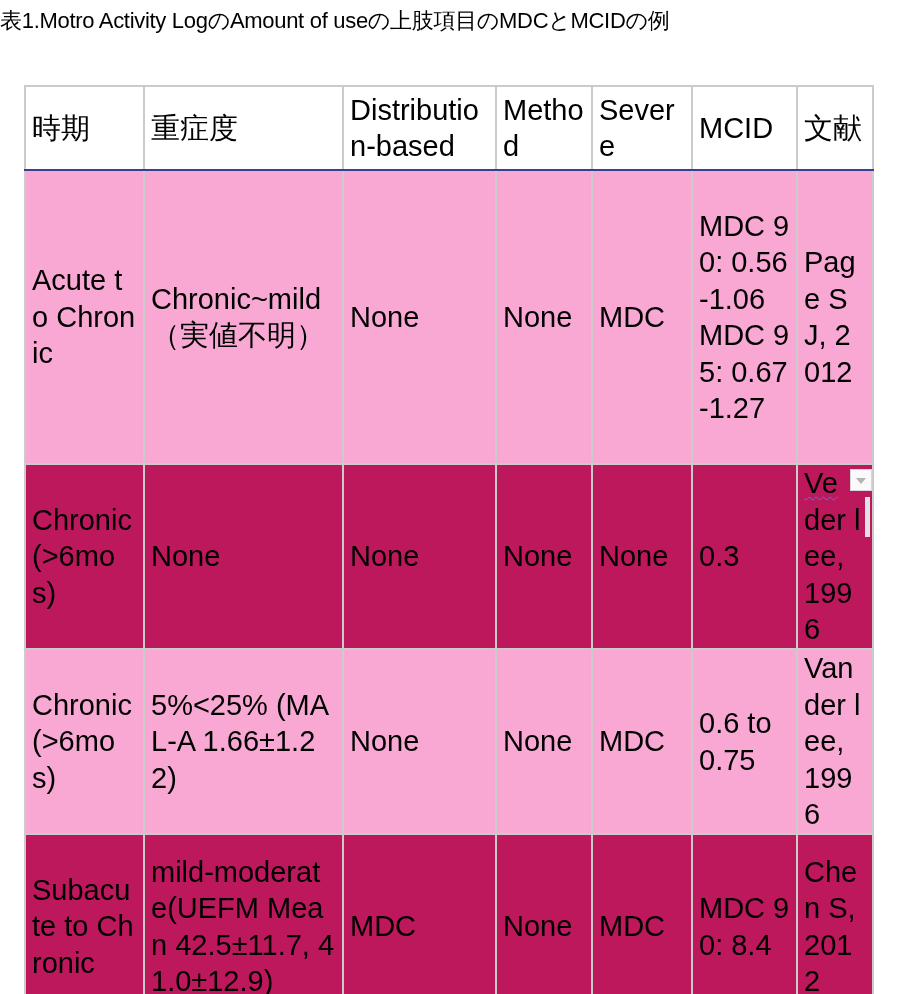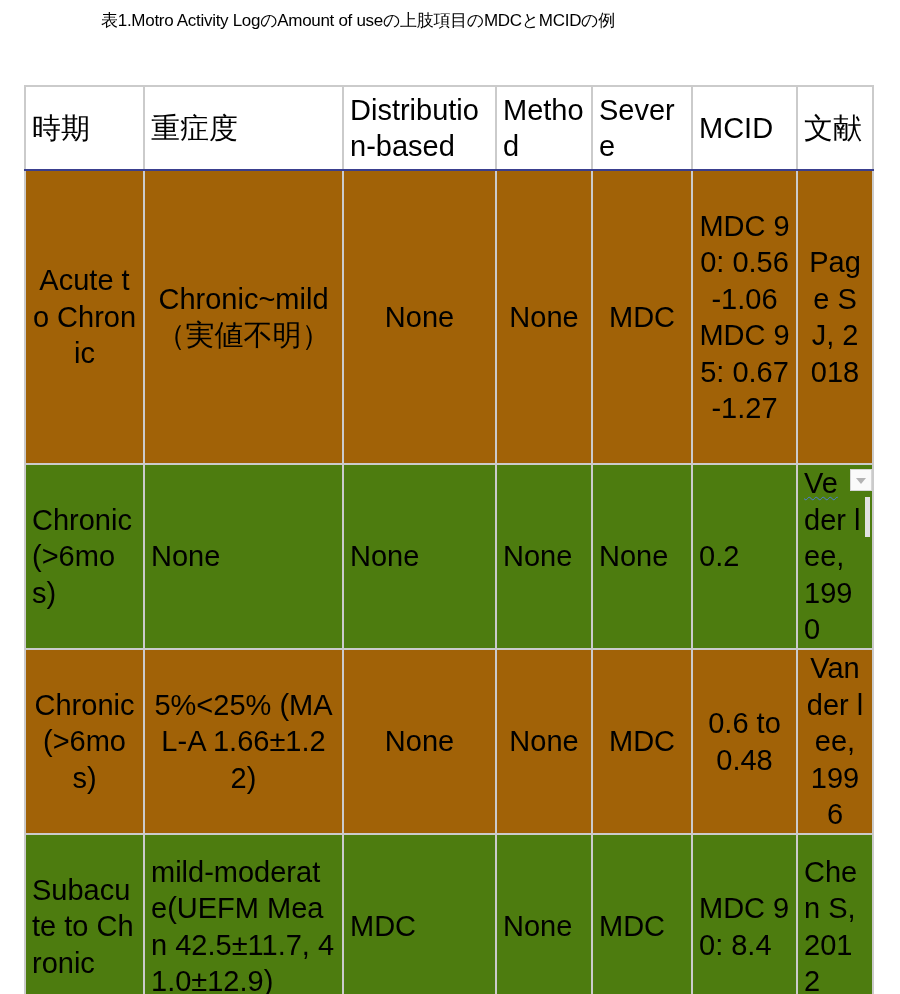--- a/index.html
+++ b/index.html
@@ -1,29 +1,29 @@
 <!DOCTYPE html>
 <html><head>
   <meta charset="utf-8">
   <style>
     html, body { margin: 0; padding: 0; background: #ffffff; }
     body { width: 900px; height: 994px; position: relative; overflow: hidden;
            font-family: "Liberation Sans", "DejaVu Sans", sans-serif; color: #000; }
-    .caption { position: absolute; left: 0; top: 10px; width: 716px; text-align: center;
-               font-size: 17px; letter-spacing: -0.3px; line-height: 22px; }
+    .caption { position: absolute; left: 0; top: 10px; width: 716px; 
+               font-size: 22px; letter-spacing: -0.3px; line-height: 22px; }
     table.t { position: absolute; left: 24px; top: 37px; border-collapse: collapse;
               table-layout: fixed; width: 848px; margin-top: 48px; }
     table.t td { border: 2px solid #cbcbcb; padding: 0 6px; vertical-align: middle;
                  font-size: 29px; line-height: 36.5px; word-break: break-all;
                  overflow-wrap: anywhere; }
     table.t tr.head td { height: 82px; background: #ffffff; }
     table.t tr.head { border-bottom: 2px solid #3a3f8f; }
     table.t tr.head td { border-bottom: 2px solid #3a3f8f; }
-    table.t tr.shaded td { background: #a16207; text-align: center; }
-    table.t tr.plain td { background: #4d7c0f; }
+    table.t tr.shaded td { background: #f9a8d4; }
+    table.t tr.plain td { background: #be185d; }
     .r1 td { height: 292px; }
     .r2 td { height: 183px; }
     .r3 td { height: 183px; }
     .r4 td { height: 183px; }
     .cellwrap { position: relative; }
     .spell { text-decoration: underline wavy #4a7bd8; text-decoration-thickness: 1px;
              text-underline-offset: 3px; }
     .dropdown { position: absolute; right: -6px; top: 4px; width: 22px; height: 22px;
                 border: 1px solid #d6d6d6; background: #fafafa; box-sizing: border-box; }
     .dropdown:after { content: ""; position: absolute; left: 5px; top: 8px;
@@ -57,45 +57,45 @@
     <td>MCID</td>
     <td>文献</td>
   </tr>
   <tr class="shaded r1">
     <td>Acute to Chronic</td>
     <td>Chronic~mild（実値不明）</td>
     <td>None</td>
     <td>None</td>
     <td>MDC</td>
     <td>MDC 90: 0.56-1.06 MDC 95: 0.67-1.27</td>
-    <td>Page SJ, 2018</td>
+    <td>Page SJ, 2012</td>
   </tr>
   <tr class="plain r2">
     <td>Chronic (&gt;6mos)</td>
     <td>None</td>
     <td>None</td>
     <td>None</td>
     <td>None</td>
-    <td>0.2</td>
+    <td>0.3</td>
     <td>
       <div class="cellwrap">
         <span class="spell">Ve</span><br>
-        <span>der lee, 1990</span>
+        <span>der lee, 1996</span>
         <span class="dropdown"></span>
         <span class="scrollbar"></span>
       </div>
     </td>
   </tr>
   <tr class="shaded r3">
     <td>Chronic (&gt;6mos)</td>
     <td>5%&lt;25% (MAL-A 1.66±1.22)</td>
     <td>None</td>
     <td>None</td>
     <td>MDC</td>
-    <td>0.6 to 0.48</td>
+    <td>0.6 to 0.75</td>
     <td>Van der lee, 1996</td>
   </tr>
   <tr class="plain r4">
     <td>Subacute to Chronic</td>
     <td>mild-moderate(UEFM Mean 42.5±11.7, 41.0±12.9)</td>
     <td>MDC</td>
     <td>None</td>
     <td>MDC</td>
     <td>MDC 90: 8.4</td>
     <td>Chen S, 2012</td>

